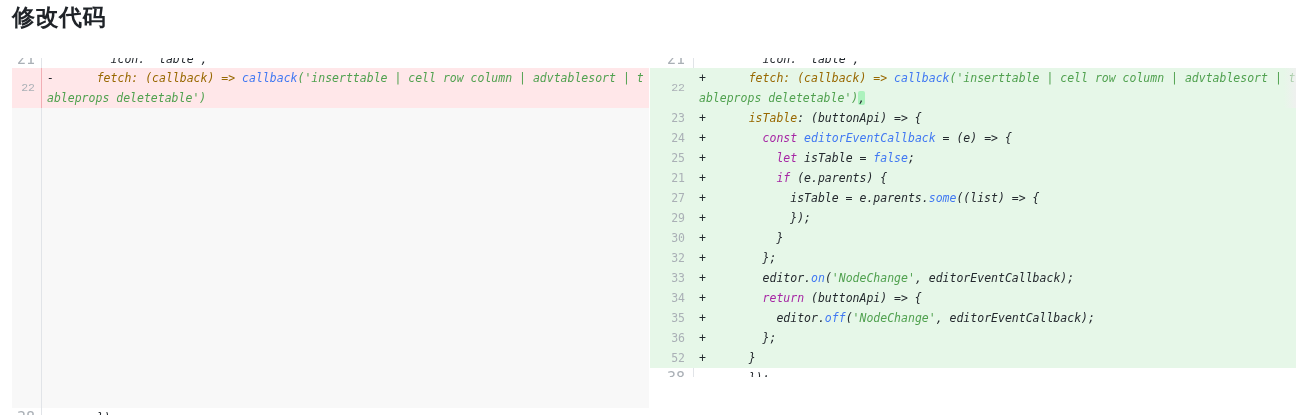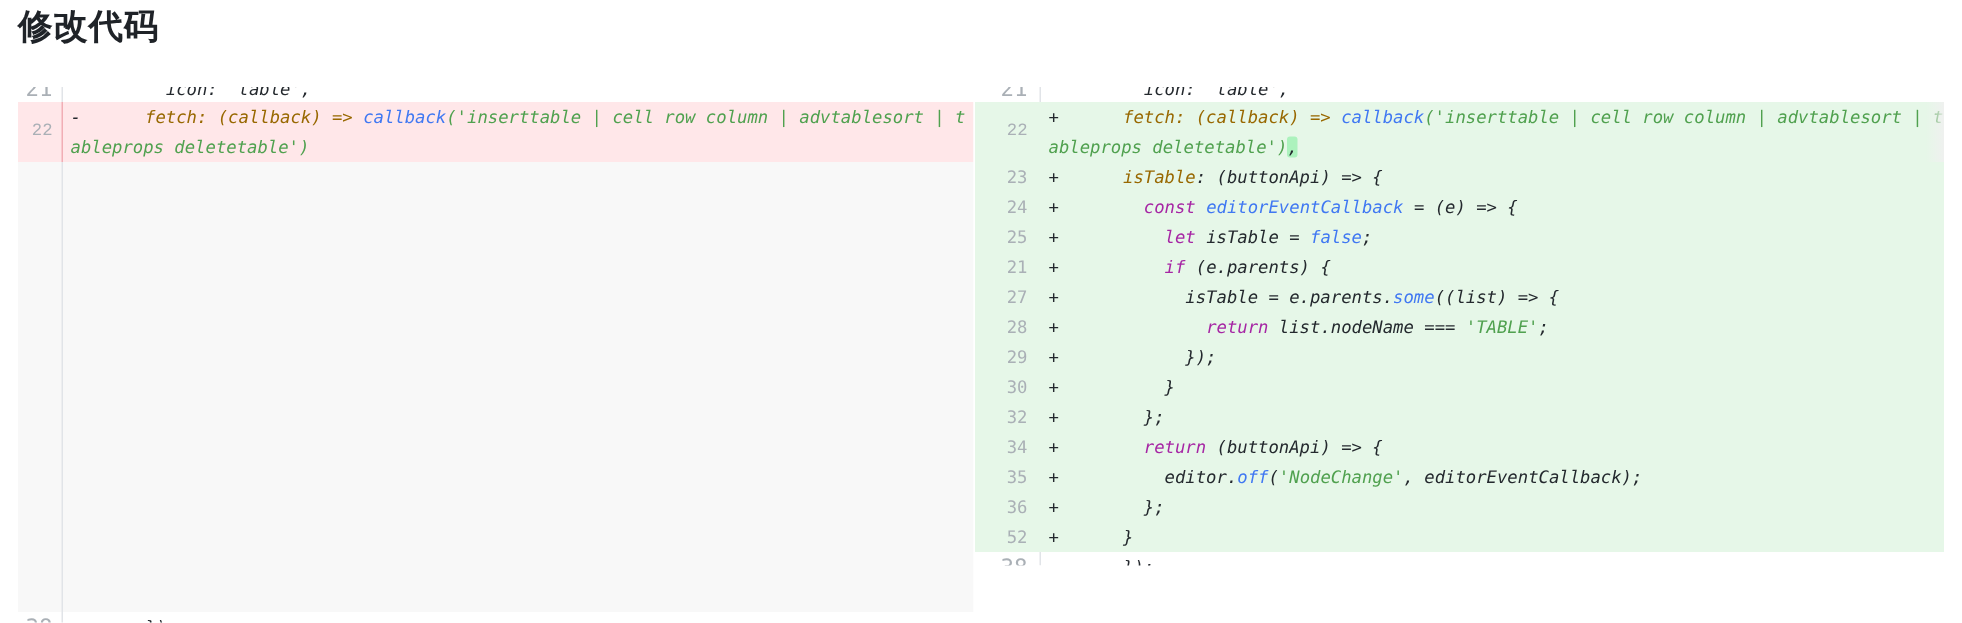--- a/index.html
+++ b/index.html
@@ -83,34 +83,34 @@
     </div>
     <div class="row add">
       <span class="gutter">21</span>
       <span class="code"><span class="marker">+</span>        <span class="kw">if</span> (e.parents) {</span>
     </div>
     <div class="row add">
       <span class="gutter">27</span>
       <span class="code"><span class="marker">+</span>          isTable = e.parents.<span class="fn">some</span>((list) =&gt; {</span>
     </div>
     <div class="row add">
-      <span class="gutter">28</span>
-      <span class="code"><span class="marker">+</span>            <span class="kw">return</span> list.nodeName === <span class="str">'TABLE'</span>;</span>
-    </div>
-    <div class="row add">
       <span class="gutter">29</span>
       <span class="code"><span class="marker">+</span>          });</span>
     </div>
     <div class="row add">
       <span class="gutter">30</span>
       <span class="code"><span class="marker">+</span>        }</span>
     </div>
     <div class="row add">
       <span class="gutter">32</span>
       <span class="code"><span class="marker">+</span>      };</span>
+    </div>
+    <div class="row add">
+      <span class="gutter">33</span>
+      <span class="code"><span class="marker">+</span>      editor.<span class="fn">on</span>(<span class="str">'NodeChange'</span>, editorEventCallback);</span>
     </div>
     <div class="row add">
       <span class="gutter">34</span>
       <span class="code"><span class="marker">+</span>      <span class="kw">return</span> (buttonApi) =&gt; {</span>
     </div>
     <div class="row add">
       <span class="gutter">35</span>
       <span class="code"><span class="marker">+</span>        editor.<span class="fn">off</span>(<span class="str">'NodeChange'</span>, editorEventCallback);</span>
     </div>
     <div class="row add">

